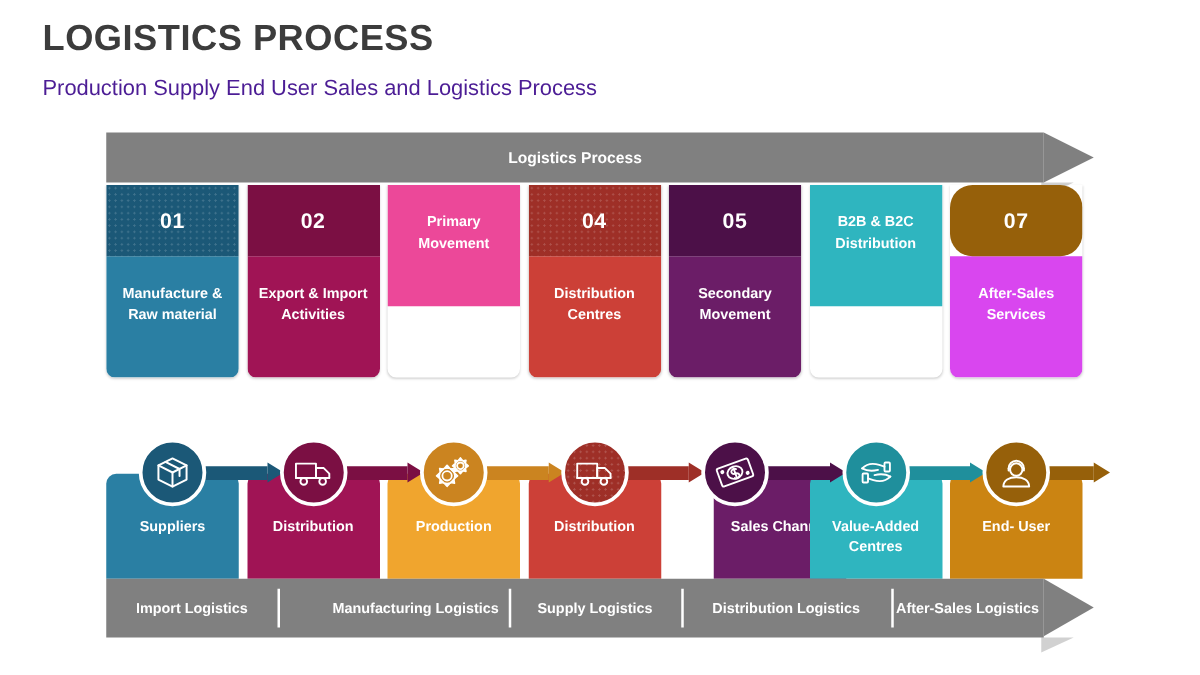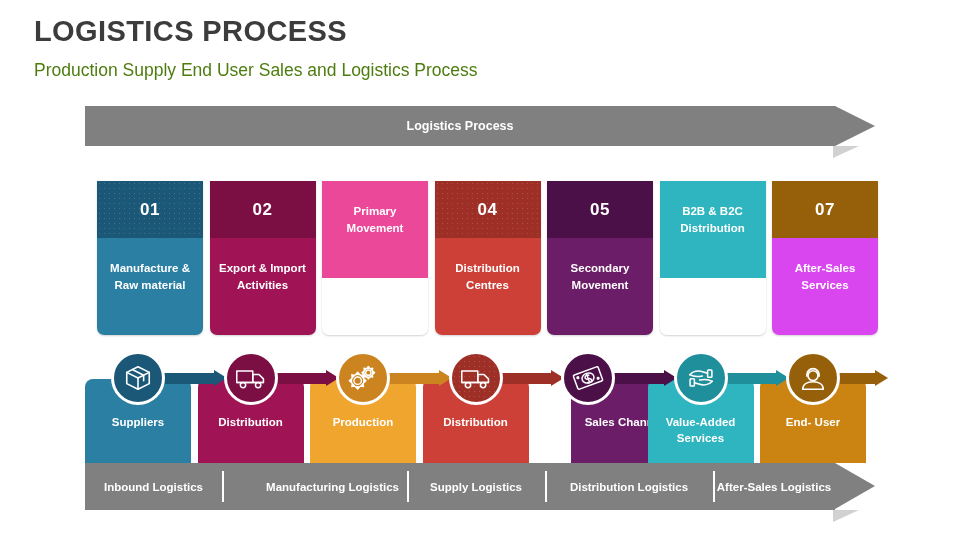--- a/index.html
+++ b/index.html
@@ -23,21 +23,21 @@
     font-size: 29px;
     font-weight: bold;
     letter-spacing: 0.4px;
     color: #3c3c3c;
     margin: 0;
     line-height: 34px;
   }
   #page-subtitle {
     font-size: 17.5px;
     font-weight: normal;
-    color: #4d7c0f;
+    color: #4c1d95;
     margin: 0;
     line-height: 24px;
     padding-top: 10px;
   }
 
   
   #diagram {
     position: absolute;
     left: 85px;
     top: 106px;
@@ -79,22 +79,22 @@
     position: absolute;
     left: 748px; top: 40px;
     width: 0; height: 0;
     border-left: 26px solid rgba(0,0,0,0.18);
     border-bottom: 12px solid transparent;
   }
 
   
   #cards-row {
     position: absolute;
-    left: 12px; top: 42px;
-    width: 790px; height: 156px; margin-top: 33px;
+    left: 0; top: 42px;
+    width: 790px; height: 156px;
   }
   .num-card {
     position: absolute;
     top: 0;
     width: 106px;
     height: 154px;
     border-radius: 0 0 7px 7px;
     overflow: hidden;
     box-shadow: 0 1px 2px rgba(0,0,0,0.18);
   }
@@ -300,21 +300,21 @@
         <div class="body" style="background: rgb(107, 29, 103);">
           <div class="txt">Secondary Movement</div>
         </div>
       </div>
       <div class="num-card" style="left: 562.5px;">
         <div class="body" style="background: rgb(47, 181, 191);">
           <div class="txt">B2B &amp; B2C Distribution</div>
         </div>
       </div>
       <div class="num-card" style="left: 675px;">
-        <div class="top" style="background: rgb(150, 96, 10);">
+        <div class="top" style="background: rgb(150, 96, 10); border-radius: 18px;">
           <div class="num">07</div>
         </div>
         <div class="body" style="background: #d946ef;">
           <div class="txt">After-Sales Services</div>
         </div>
       </div>
     </div>
 
   <div id="flow-row">
       <div class="flow-arrow" style="left: 77px; width: 64.5px;">
@@ -433,21 +433,21 @@
               <ellipse cx="17" cy="15" rx="6.5" ry="5.2"></ellipse>
               <path d="M18.8 12.6 a2.6 2.1 0 1 0 -1.8 3.4 a2.6 2.1 0 1 1 -1.8 3.4"></path>
               <path d="M17 11.3 L17 19.0"></path>
               <circle cx="7" cy="11" r="0.9"></circle>
               <circle cx="27" cy="19" r="0.9"></circle>
             </g>
           </svg>
         </span>
       </div>
       <div class="flow-panel" style="left: 562.5px; background: rgb(47, 181, 191);">
-        <div class="plabel">Value-Added Services</div>
+        <div class="plabel">Value-Added Centres</div>
       </div>
       <div class="flow-circle" style="left: 588.5px; background: rgb(31, 143, 156);">
         <span>
           <svg width="32" height="30" viewBox="0 0 34 30" fill="none" stroke="#fff" stroke-width="1.6" stroke-linejoin="round" stroke-linecap="round">
             <path d="M5 11.5 C9 7.5 14.5 7.0 19.5 8.6 L24 10.0"></path>
             <path d="M5 11.5 C8.5 13.5 13.5 14.0 18.5 12.8"></path>
             <rect x="24" y="6.5" width="4.6" height="7.6" rx="0.8"></rect>
             <path d="M29 18.5 C25 22.5 19.5 23.0 14.5 21.4 L10 20.0"></path>
             <path d="M29 18.5 C25.5 16.5 20.5 16.0 15.5 17.2"></path>
             <rect x="5.4" y="15.9" width="4.6" height="7.6" rx="0.8"></rect>
@@ -468,21 +468,21 @@
           </svg>
         </span>
       </div>
     </div>
 
   <div id="footer-banner">
     <div class="band"></div>
     <div class="tip"></div>
     <div class="fold"></div>
   <div class="foot-seg" style="left: 0px; width: 137px;">
-        <div class="ftxt">Inbound Logistics</div>
+        <div class="ftxt">Import Logistics</div>
       </div>
       <div class="foot-seg" style="left: 137px; width: 221px;">
         <div class="ftxt">Manufacturing Logistics</div>
       </div>
       <div class="foot-div" style="left: 137px;"></div>
       <div class="foot-seg" style="left: 322px; width: 138px;">
         <div class="ftxt">Supply Logistics</div>
       </div>
       <div class="foot-div" style="left: 322px;"></div>
       <div class="foot-seg" style="left: 460px; width: 168px;">

